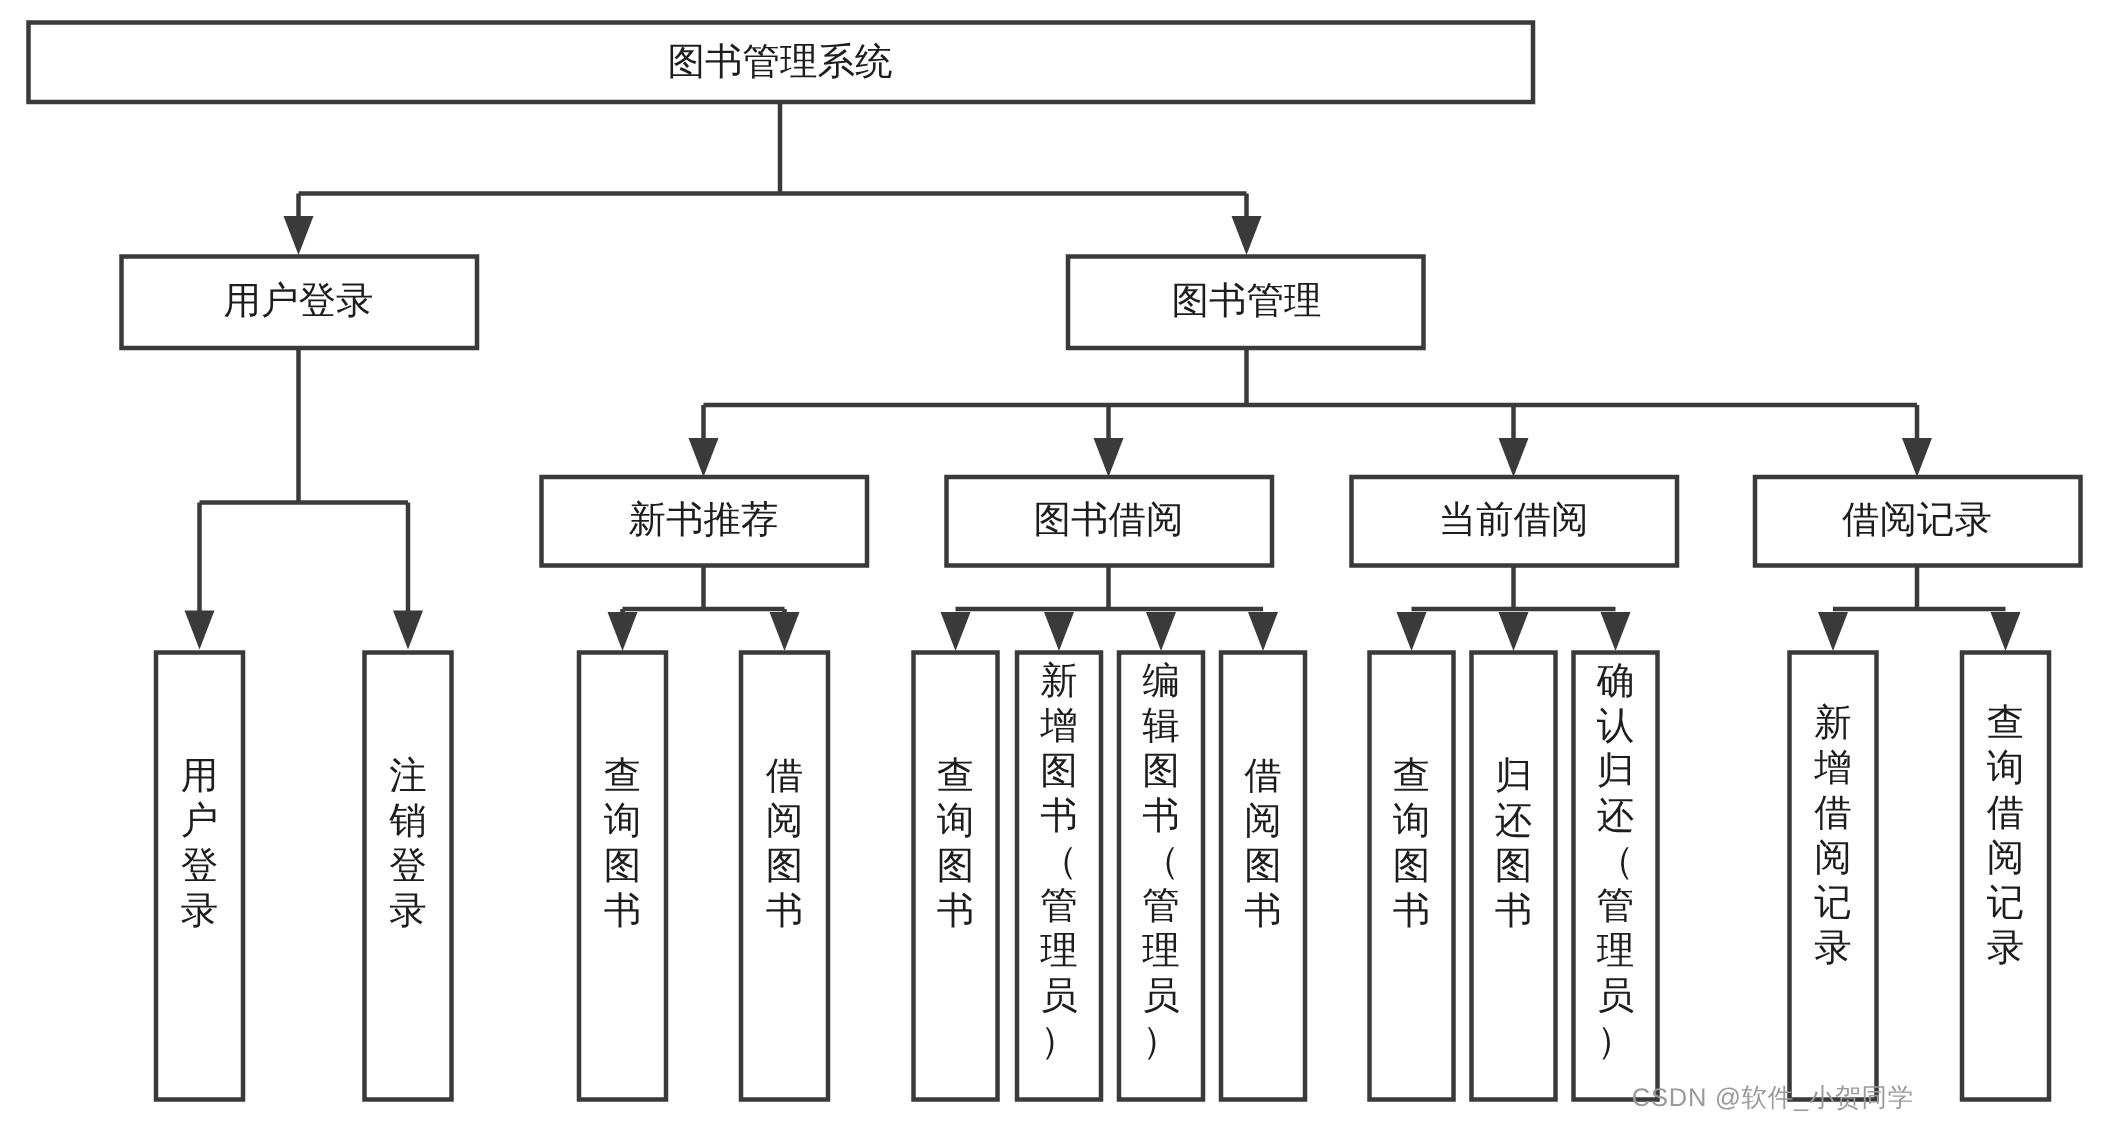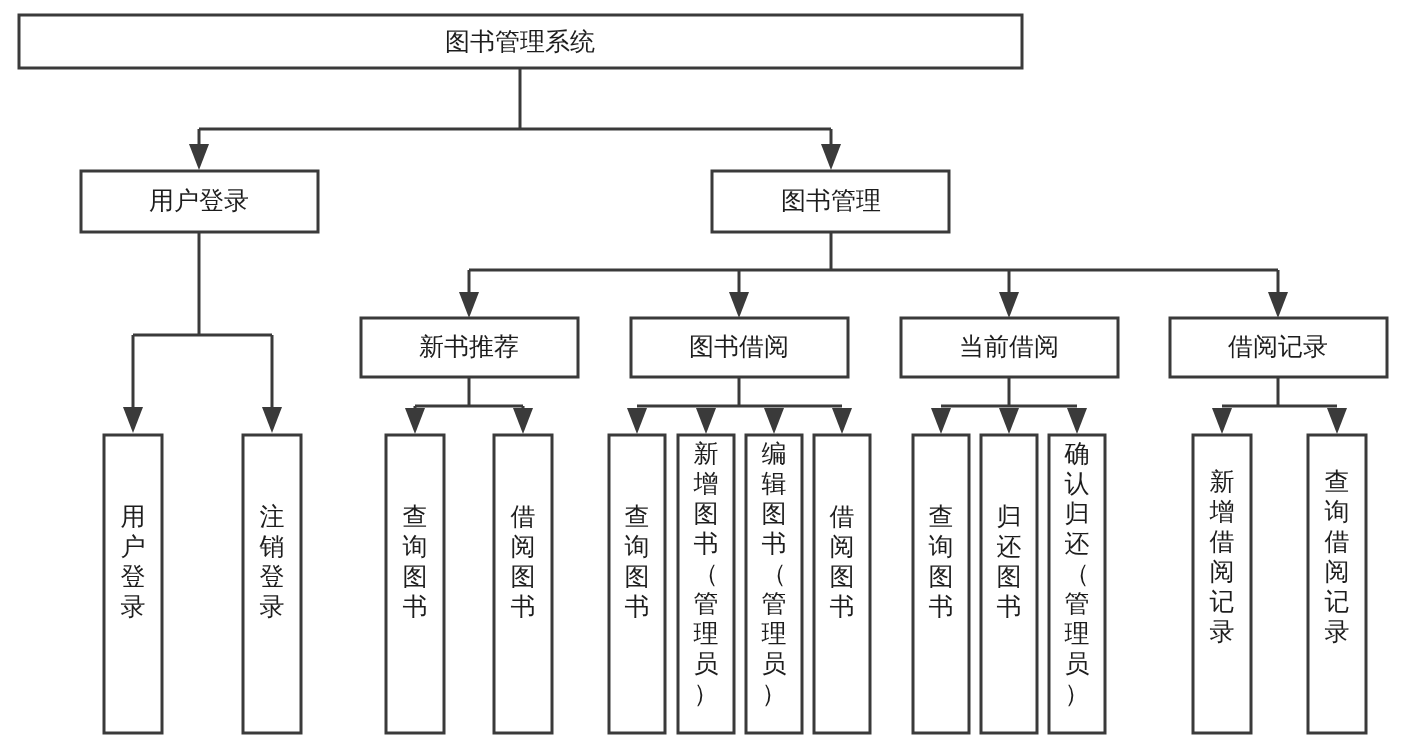--- a/index.html
+++ b/index.html
@@ -237,13 +237,14 @@
       <text class="node-label-v" x="1222" y="490"><tspan x="1222" y="490">新</tspan><tspan x="1222" y="520">增</tspan><tspan x="1222" y="550">借</tspan><tspan x="1222" y="580">阅</tspan><tspan x="1222" y="610">记</tspan><tspan x="1222" y="640">录</tspan></text>
     </g>
 
     <g>
       <rect class="node-box" x="1308" y="435" width="58" height="298"></rect>
       <text class="node-label-v" x="1337" y="490"><tspan x="1337" y="490">查</tspan><tspan x="1337" y="520">询</tspan><tspan x="1337" y="550">借</tspan><tspan x="1337" y="580">阅</tspan><tspan x="1337" y="610">记</tspan><tspan x="1337" y="640">录</tspan></text>
     </g>
 
   </svg>
 
+  <div class="watermark">CSDN @软件_小贺同学</div>
 </div>
 
 </body></html>

